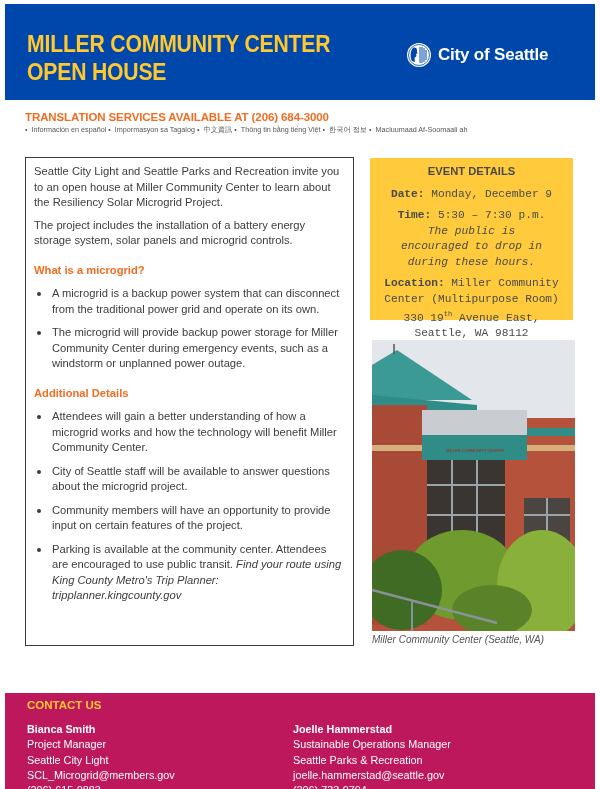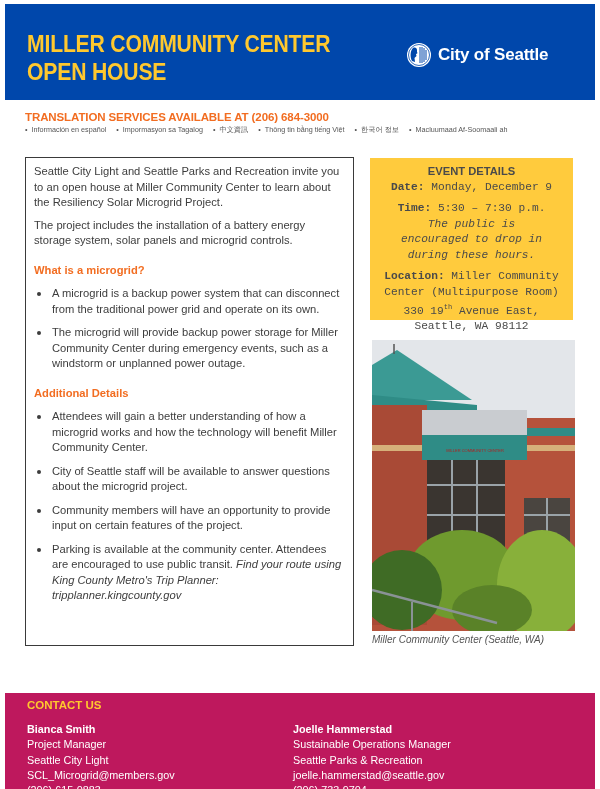--- a/index.html
+++ b/index.html
@@ -26,21 +26,21 @@
     .translation {
       position: absolute; left: 25px; top: 111px; width: 570px;
     }
     .translation-title {
       color: #f26d21; font-weight: bold; font-size: 11.5px; letter-spacing: -0.1px;
     }
     .translation-langs {
       margin-top: 2px; font-size: 7.2px; color: #555; white-space: nowrap;
     }
     .translation-langs .lang::before { content: "•"; margin: 0 4px 0 0; }
-    .translation-langs .lang { margin-right: 8px; }
+    .translation-langs .lang { margin-right: 0; }
 
     .main-box {
       position: absolute; left: 25px; top: 157px; width: 329px; height: 489px;
       border: 1.3px solid #3a3a3a; padding: 6px 8px;
       font-size: 11.2px; line-height: 15.5px; color: #3d3d3d;
     }
     .main-box p { margin-bottom: 7px; }
     .section-heading {
       color: #f26d21; font-weight: bold; font-size: 11.2px; margin: 14px 0 8px 0;
     }
@@ -50,21 +50,21 @@
       content: ""; position: absolute; left: 3px; top: 6px; width: 4px; height: 4px;
       background: #3d3d3d; border-radius: 50%;
     }
     .italic { font-style: italic; }
 
     .event-box {
       position: absolute; left: 370px; top: 158px; width: 203px; height: 162px;
       background: #ffcb3d; text-align: center; padding-top: 6px;
       font-size: 11.2px; line-height: 15.5px; color: #4a4a4a;
     }
-    .event-title { font-weight: bold; font-size: 11.2px; color: #4a4a4a; }
+    .event-title { font-weight: bold; font-size: 11.2px; color: #4a4a4a; margin-bottom: 7px; }
     .event-row { margin-bottom: 6px; font-family: Liberation Mono, monospace; }
     .event-row b { color: #4a4a4a; }
 
     .photo {
       position: absolute; left: 372px; top: 340px; width: 203px; height: 291px; overflow: hidden;
       background: #dcdfe3;
     }
     .photo svg { display: block; }
     .caption {
       position: absolute; left: 372px; top: 634px; width: 210px;

